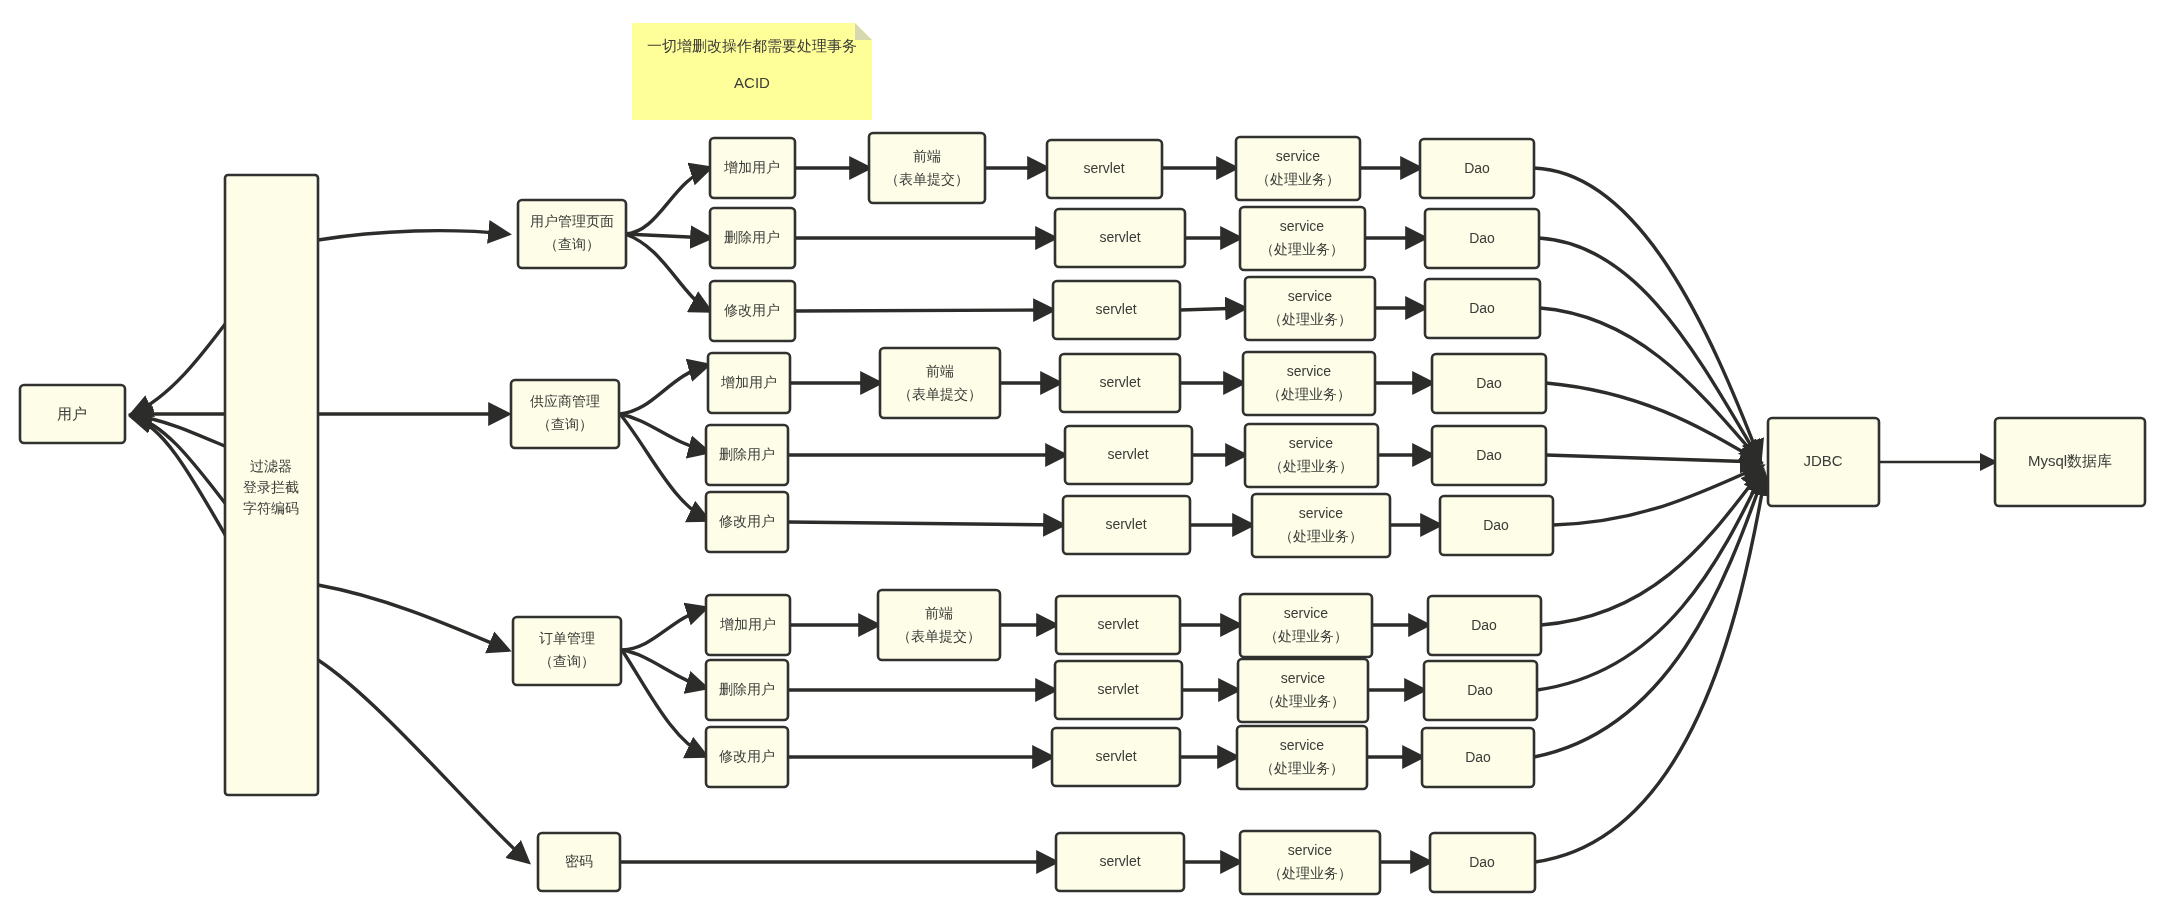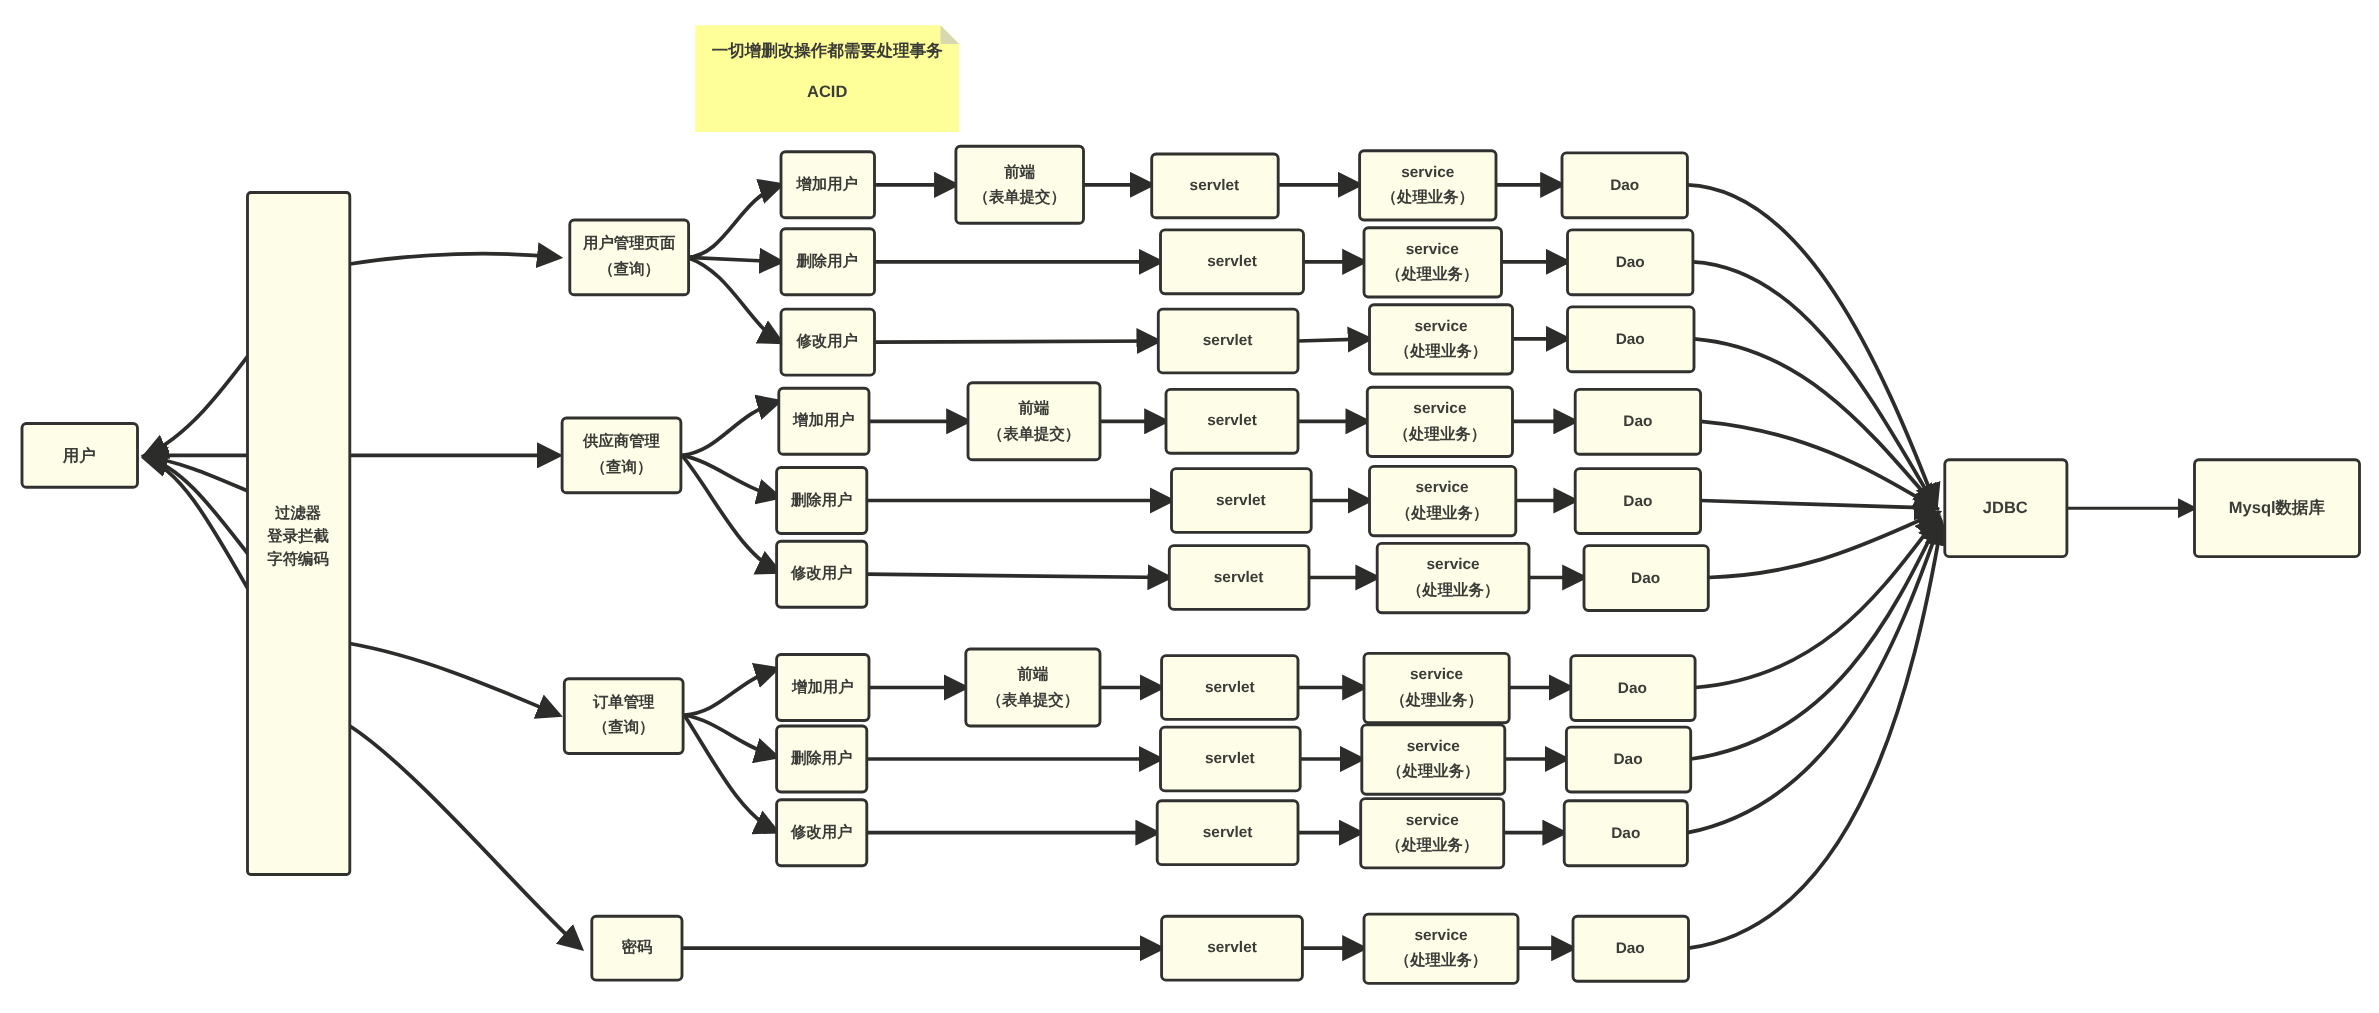--- a/index.html
+++ b/index.html
@@ -7,21 +7,20 @@
     padding: 0;
     background: #ffffff;
   }
   #canvas {
     position: relative;
     width: 2163px;
     height: 921px;
     background: #ffffff;
     overflow: hidden;
     font-family: "Liberation Sans", "DejaVu Sans", sans-serif;
-    font-weight: bold;
   }
   svg#diagram {
     position: absolute;
     left: 0; top: 0;
     width: 2163px;
     height: 921px;
     display: block;
   }
   .node-rect {
     fill: #fdfde8;

